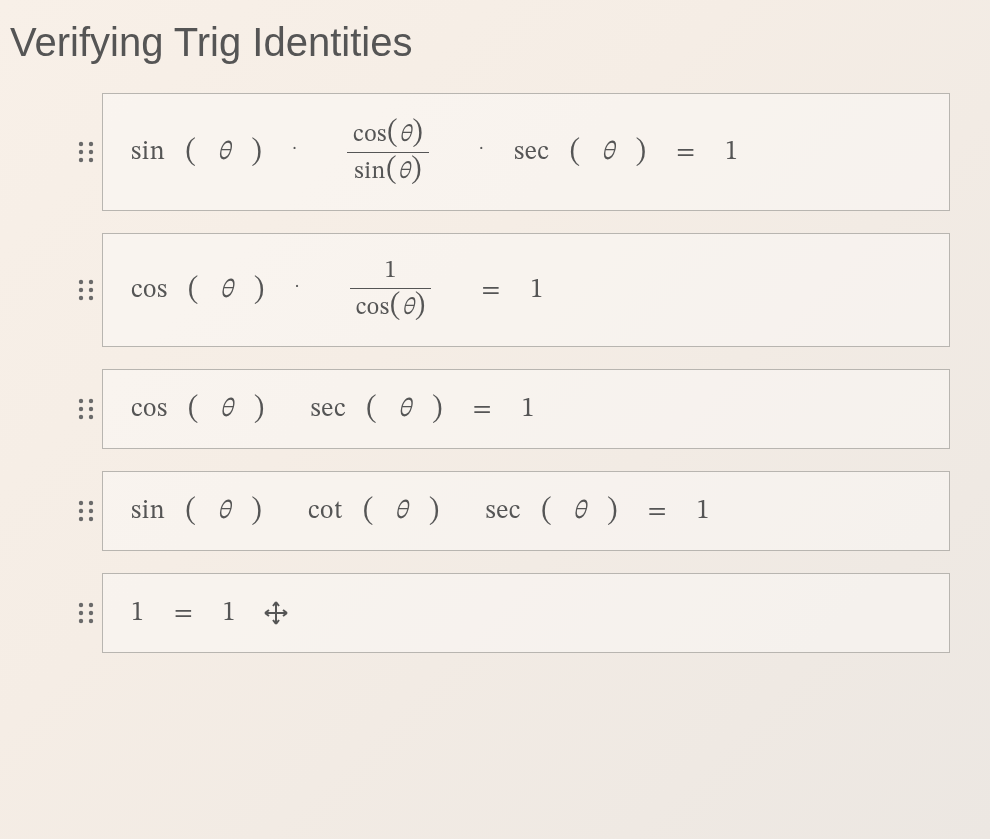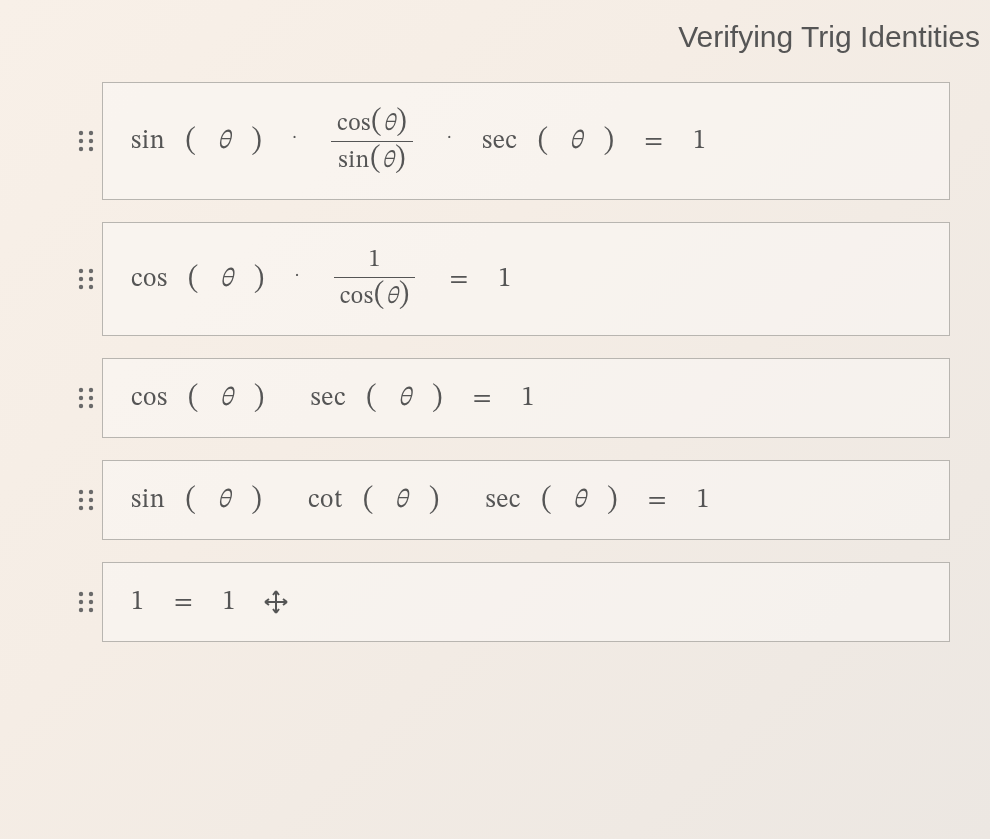--- a/index.html
+++ b/index.html
@@ -8,22 +8,22 @@
     height: 839px;
     font-family: Georgia, 'Times New Roman', serif;
     background: linear-gradient(135deg, #f8f0e8 0%, #f5ede5 40%, #ece7e2 100%);
     color: #4a4a4a;
     overflow: hidden;
   }
   .page {
     padding: 20px 10px 0 10px;
   }
   .title {
-    text-align: right;
-    font-size: 30px;
+    text-align: left;
+    font-size: 40px;
     font-weight: 400;
     color: #555;
     font-family: -apple-system, 'Segoe UI', Arial, sans-serif;
     margin-bottom: 28px;
   }
   .instructions {
     font-size: 24px;
     color: #6b6b6b;
     font-family: -apple-system, 'Segoe UI', Arial, sans-serif;
     margin-bottom: 60px;
@@ -70,21 +70,21 @@
   .func { letter-spacing: 0.5px; }
   .paren { font-size: 30px; line-height: 1; }
   .theta { font-style: italic; padding: 0 1px; }
   .dot { padding: 0 10px; font-size: 18px; position: relative; top: -4px; }
   .frac {
     display: inline-flex;
     flex-direction: column;
     align-items: center;
     vertical-align: middle;
     line-height: 1.15;
-    margin: 0 4px;
+    margin: 0 20px;
   }
   .frac .num, .frac .den { padding: 2px 6px; font-size: 24px; }
   .frac .bar { width: 100%; border-top: 1.5px solid #555; }
   .eq { padding: 0 10px; }
   .sp { padding: 0 3px; }
   .move-icon {
     margin-left: 28px;
     color: #555;
   }
   .move-icon svg { display: block; }

